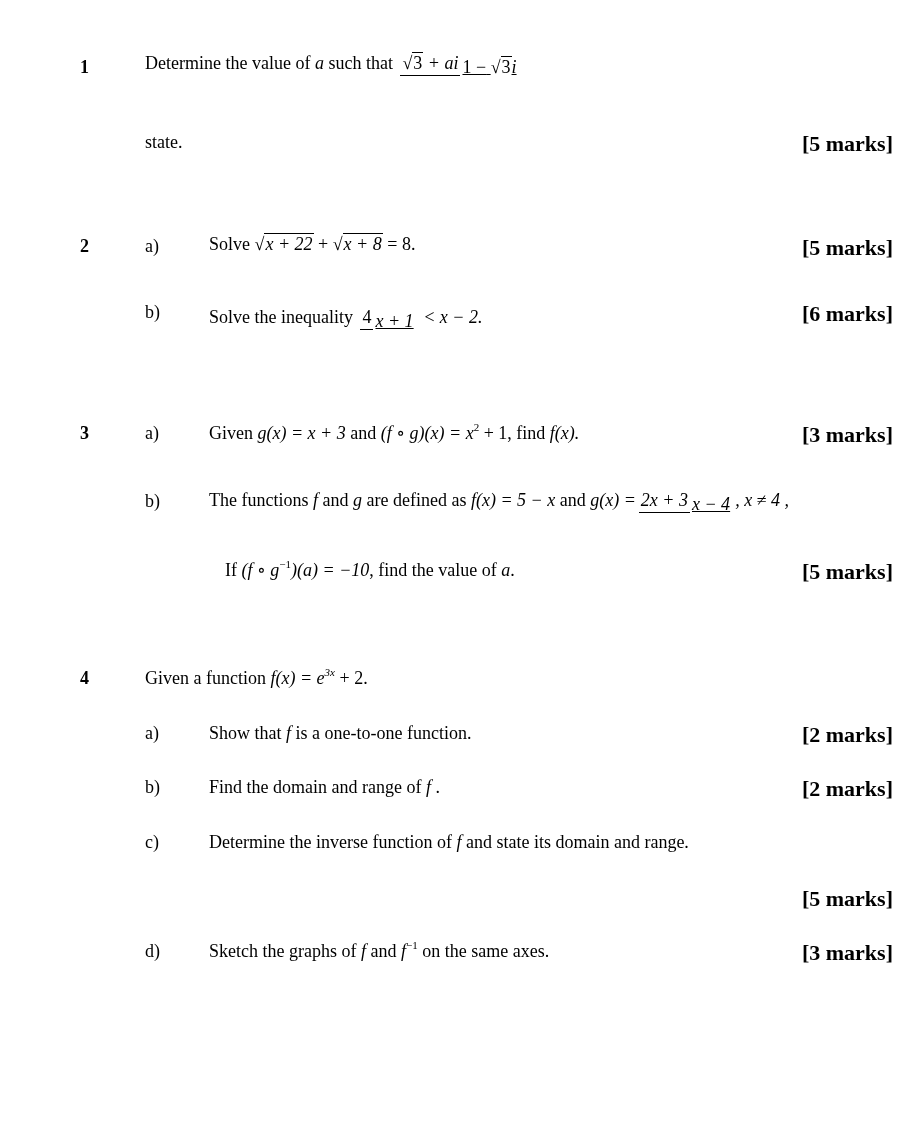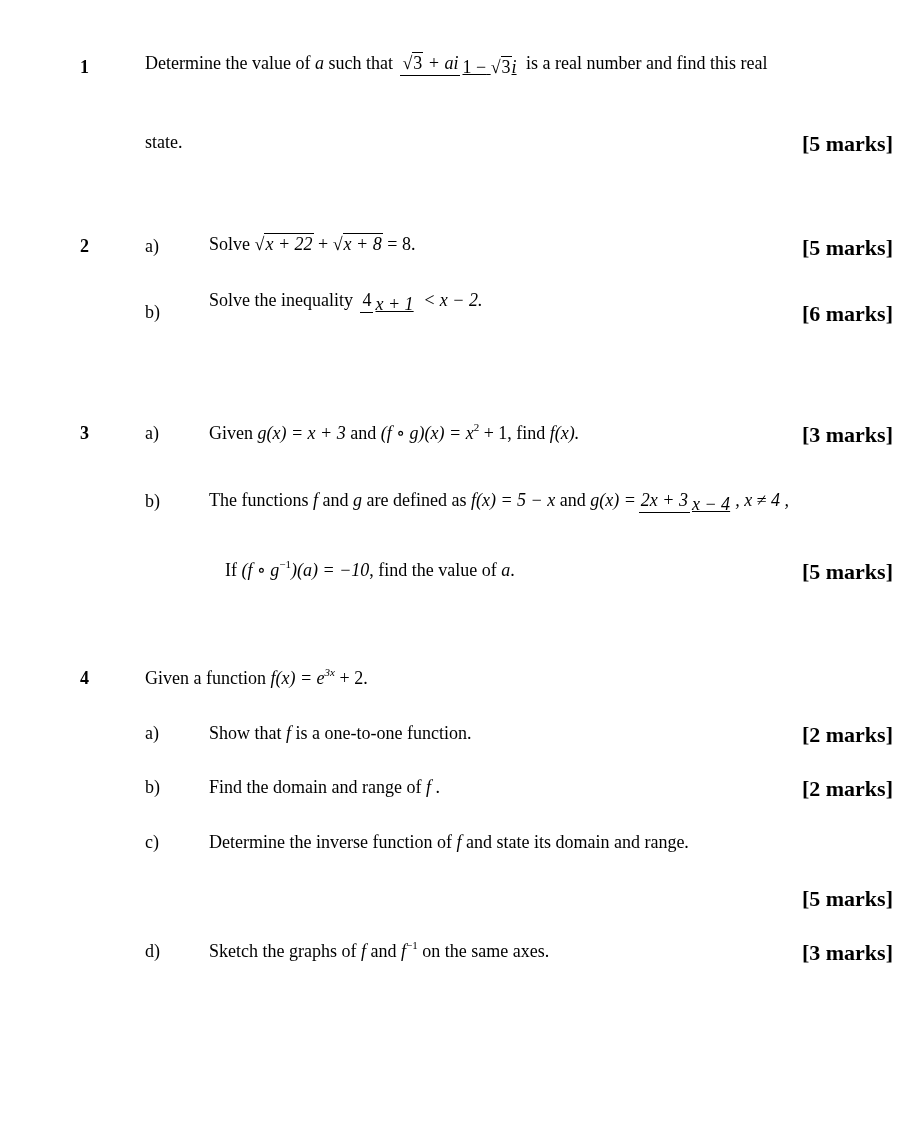--- a/index.html
+++ b/index.html
@@ -32,41 +32,40 @@
     <span class="frac">
       <span class="num">
         <span class="sqrt">√<span class="rad">3</span></span>
         <span class="m">+ ai</span>
       </span>
       <span class="den">
         <span>1 −</span>
         <span class="sqrt">√<span class="rad">3</span></span><span class="m">i</span>
       </span>
     </span>
-    <span>is a real number and find this real</span>
   </div>
   <span class="line" style="left:145px; top:133px;">state.</span>
   <span class="marks" style="top:133px;">[5 marks]</span>
 </div>
 
 <div>
   <span class="qnum" style="left:80px; top:237px;">2</span>
 
   <span class="lbl" style="left:145px; top:237px;">a)</span>
   <div class="line" style="left:209px; top:235px;">
     <span>Solve</span>
     <span class="sqrt">√<span class="rad m">x + 22</span></span>
     <span>+</span>
     <span class="sqrt">√<span class="rad m">x + 8</span></span>
     <span>= 8.</span>
   </div>
   <span class="marks" style="top:237px;">[5 marks]</span>
 
   <span class="lbl" style="left:145px; top:303px;">b)</span>
-  <div class="line" style="left:209px; top:275px;">
+  <div class="line" style="left:209px; top:292px;">
     <span>Solve the inequality</span>
     <span class="frac">
       <span class="num">4</span>
       <span class="den m">x + 1</span>
     </span>
     <span class="m">&lt; x − 2.</span>
   </div>
   <span class="marks" style="top:303px;">[6 marks]</span>
 </div>
 

